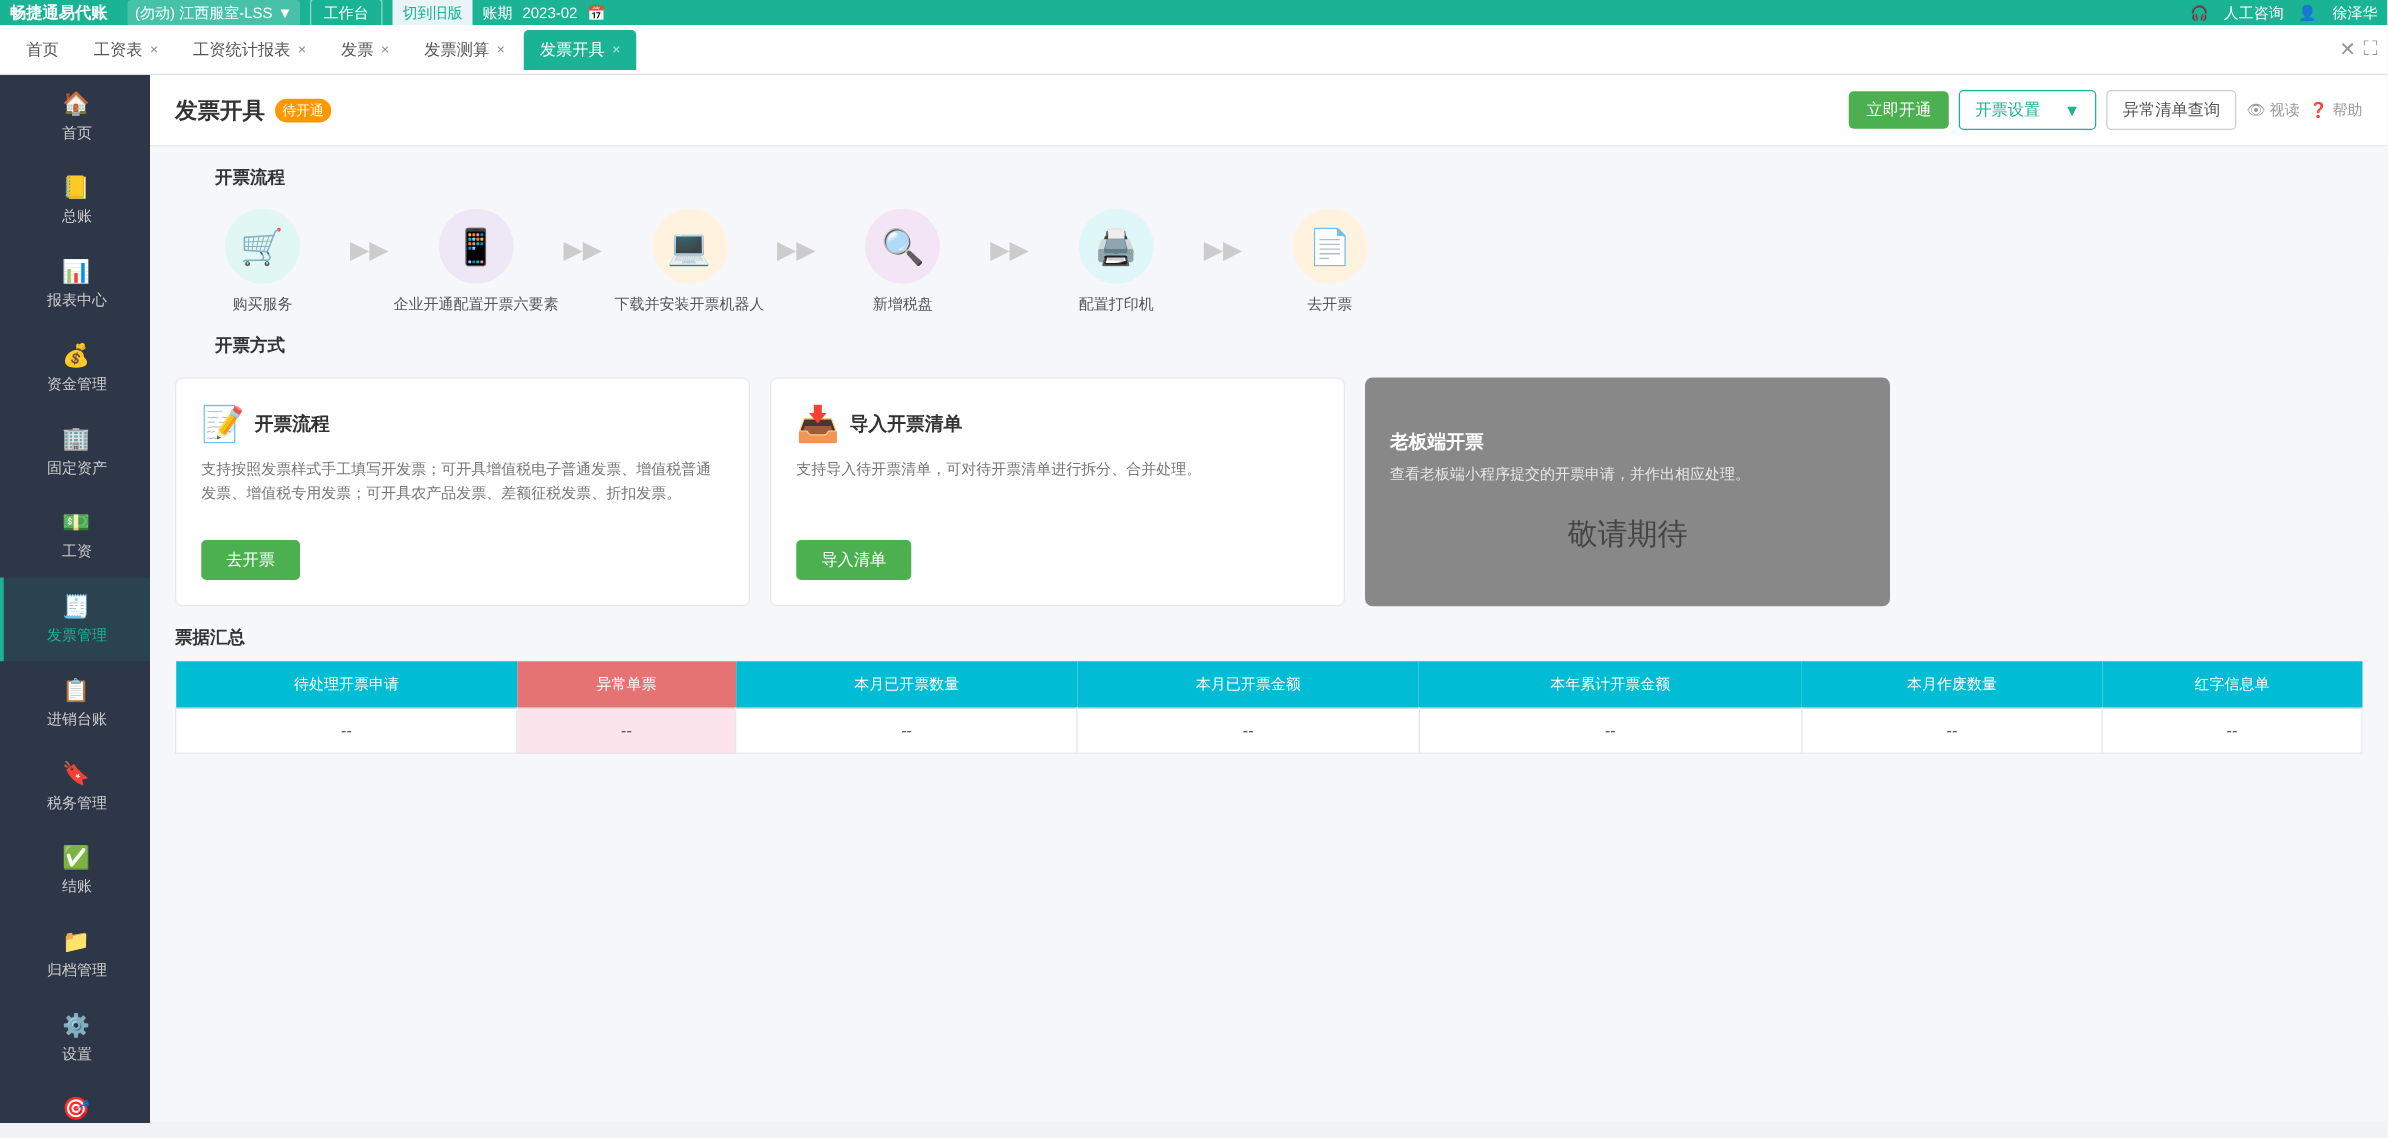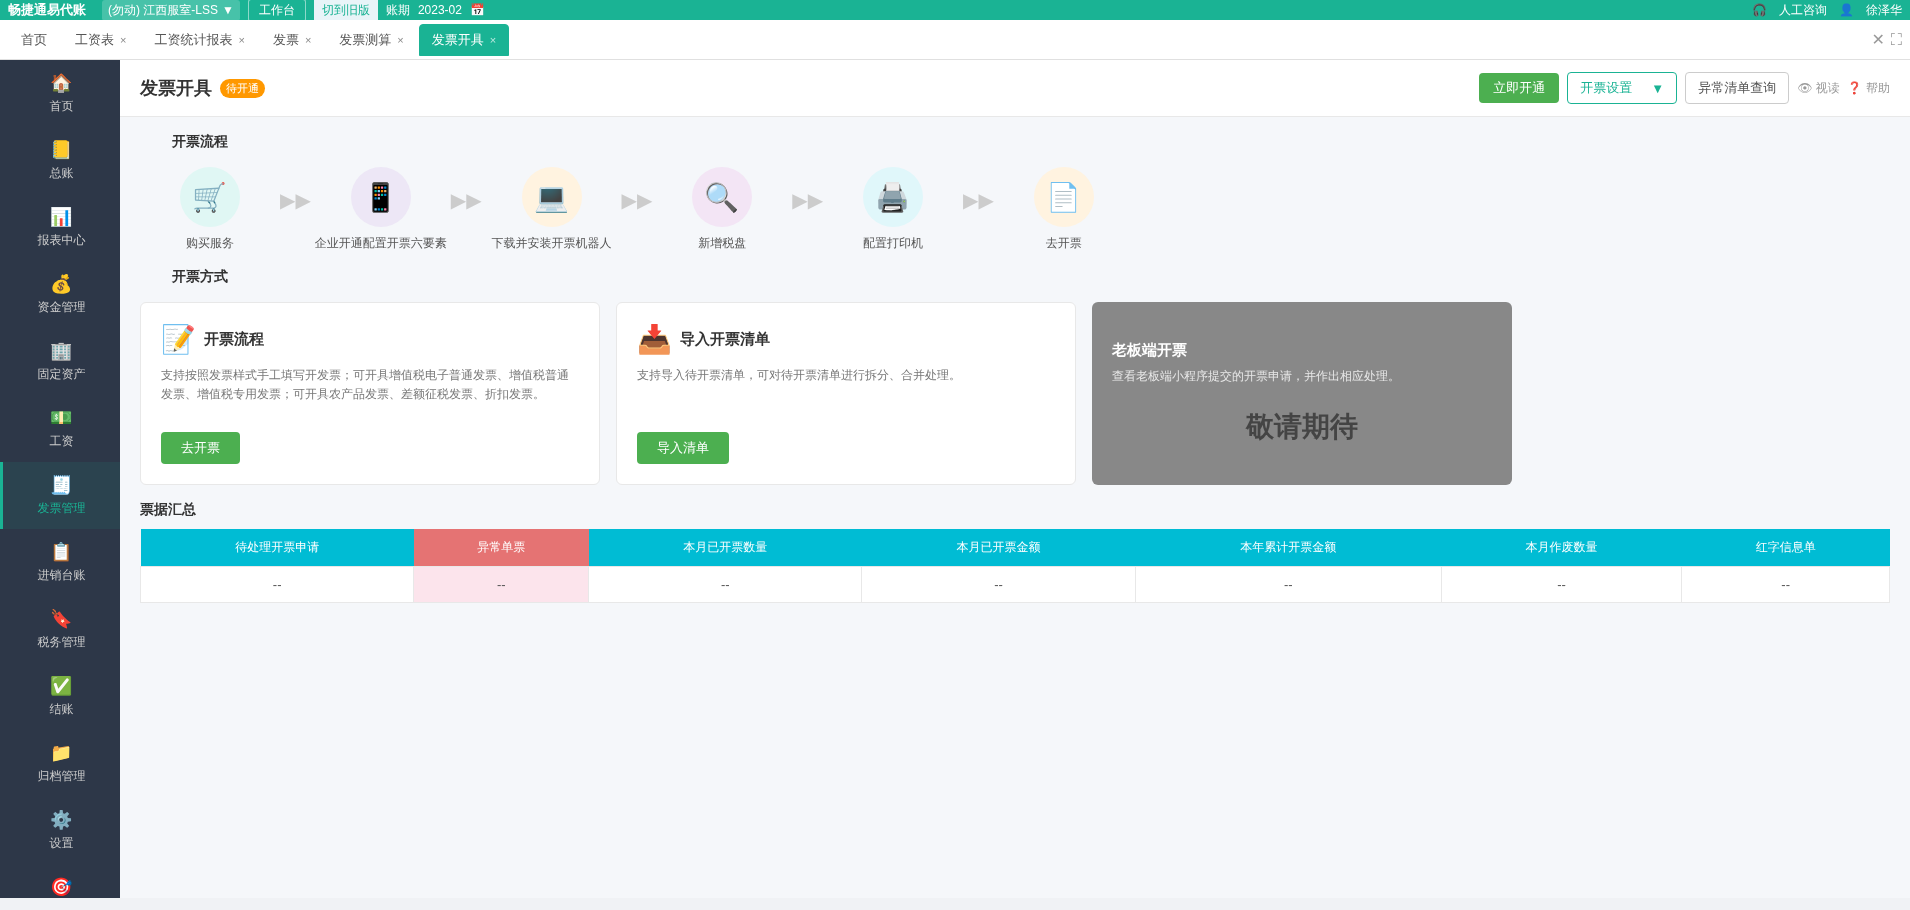--- a/index.html
+++ b/index.html
@@ -236,22 +236,22 @@
       flex-shrink: 0;
       display: flex;
       flex-direction: column;
       justify-content: center;
       align-items: center;
       min-height: 180px;
     }
     .old-terminal-title { font-size: 15px; font-weight: bold; margin-bottom: 8px; align-self: flex-start; text-align: center; }
     .old-terminal-desc { font-size: 12px; color: rgba(255,255,255,0.8); margin-bottom: 23px; align-self: flex-start; }
     .coming-soon {
-      font-size: 28px;
-      font-weight: bold;
+      font-size: 24px;
+      font-weight: normal;
       color: rgba(0,0,0,0.5);
     }
 
     
     .summary-section { padding: 0 20px 16px; }
     .summary-title { font-size: 14px; font-weight: bold; color: #333; margin-bottom: 10px; }
     .summary-table { width: 100%; border-collapse: collapse; }
     .summary-table th {
       background: #00bcd4;
       color: white;

